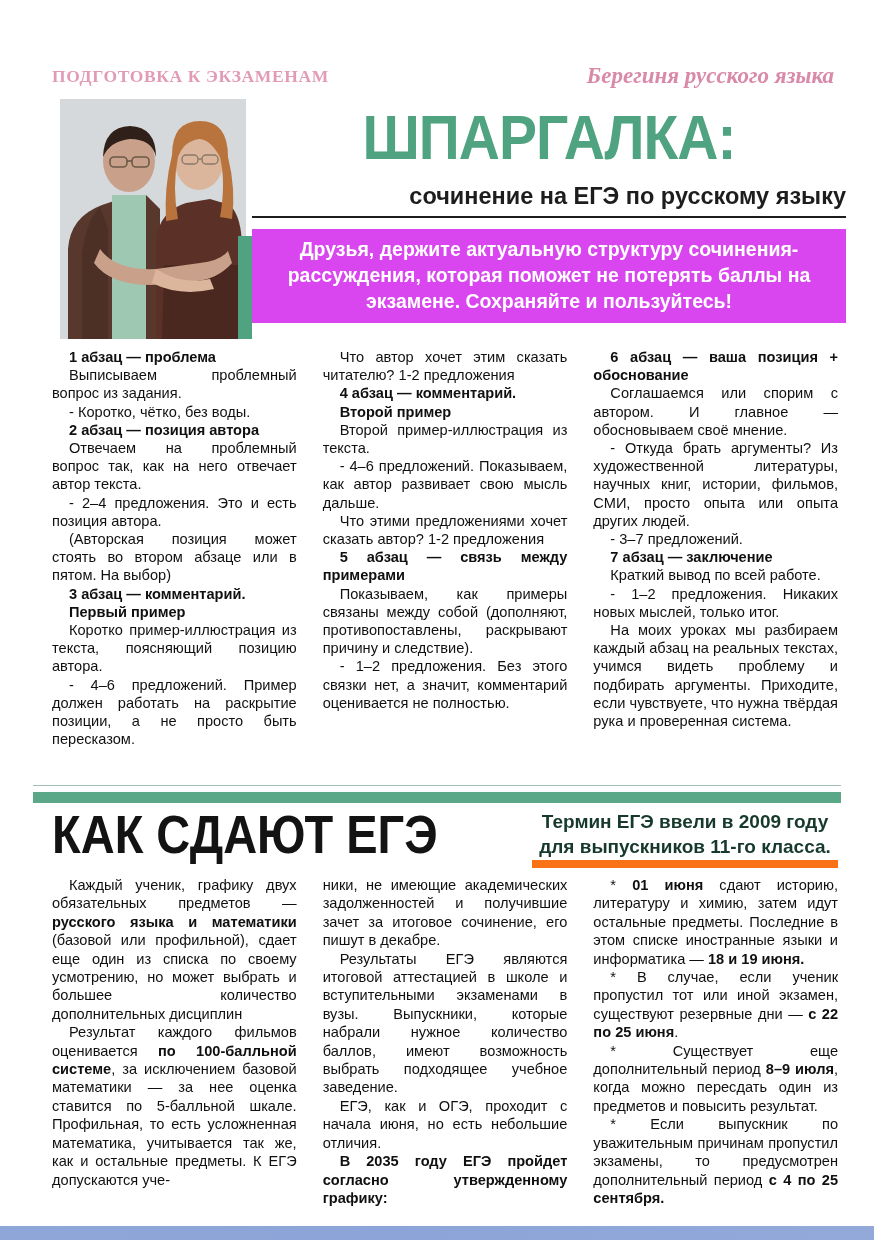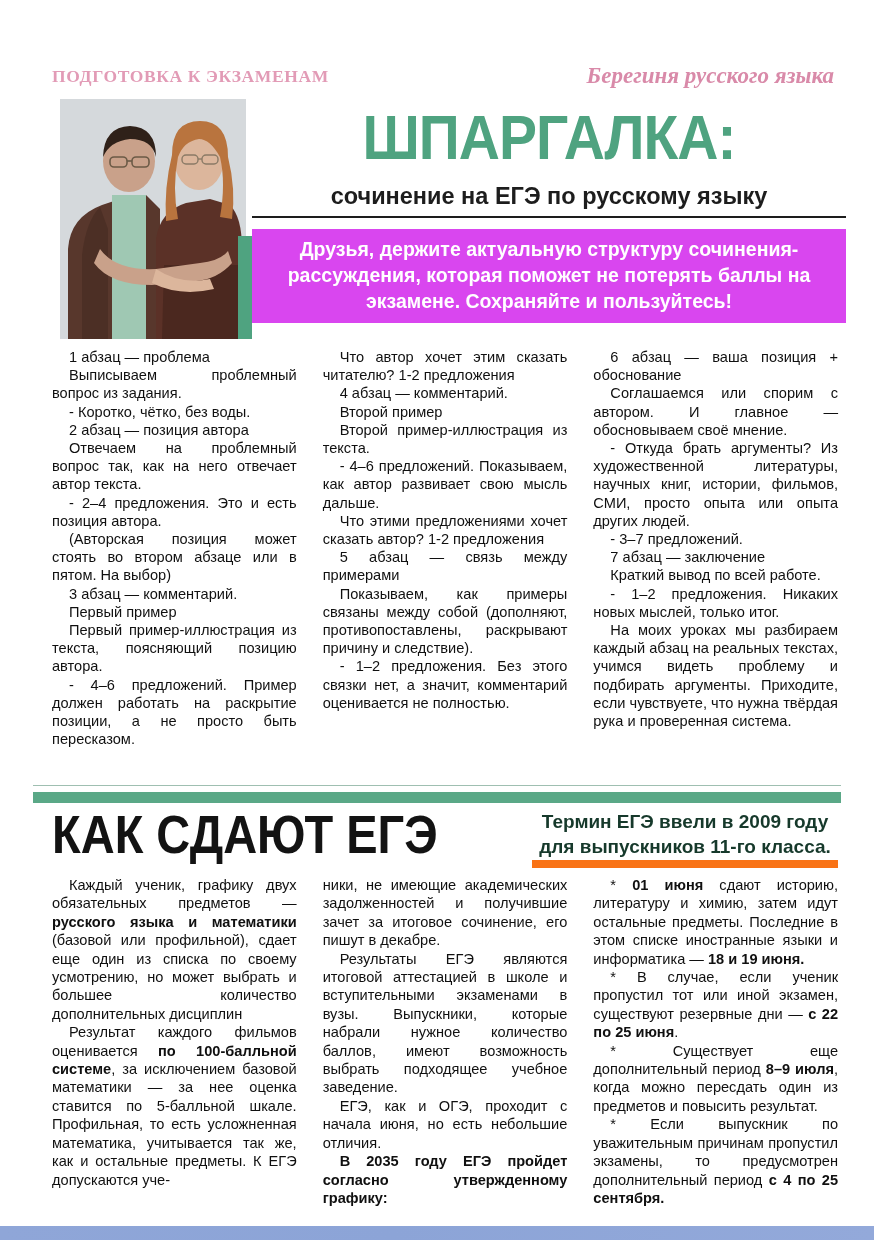--- a/index.html
+++ b/index.html
@@ -76,21 +76,21 @@
     line-height:60px;
     letter-spacing:-1px;
     color:#4fa380;
     margin:0;
     padding-top:4px;
     transform:scaleY(1.12);
     transform-origin:top center;
   }
   .sub-title{
     margin-top:18px;
-    text-align:center;
+    text-align:right;
     font-family:"Liberation Sans", sans-serif;
     font-weight:bold;
     font-size:23.5px;
     line-height:30px;
     color:#1d1d1d;
     border-bottom:2px solid #1d1d1d;
     padding-bottom:5px;
   }
   .green-banner{
     margin-top:11px;
@@ -117,21 +117,21 @@
     box-sizing:border-box;
     font-family:"Liberation Sans", sans-serif;
     font-size:14.6px;
     line-height:18.2px;
     text-align:justify;
     color:#101010;
   }
   .col + .col{ margin-left:26px; }
   .col p{ margin:0; text-indent:17px; }
   .col p.noind{ text-indent:0; }
-  .col p.head{ font-weight:normal; text-indent:17px; }
+  .col p.head{ font-weight:bold; text-indent:17px; }
   .col b{font-weight:bold;}
 
   #article1-cols{ top:304px; }
 
   
   .thin-rule{
     position:absolute;
     left:33px;right:33px;
     height:1px;background:#9fbfb1;
   }
@@ -259,21 +259,21 @@
     <div class="col" id="a1c1">
         <p class="head">1 абзац — проблема</p>
         <p>Выписываем проблемный вопрос из задания.</p>
         <p>- Коротко, чётко, без воды.</p>
         <p class="head">2 абзац — позиция автора</p>
         <p>Отвечаем на проблемный вопрос так, как на него отвечает автор текста.</p>
         <p>- 2–4 предложения. Это и есть позиция автора.</p>
         <p>(Авторская позиция может стоять во втором абзаце или в пятом. На выбор)</p>
         <p class="head">3 абзац — комментарий.</p>
         <p class="head">Первый пример</p>
-        <p>Первый пример-иллюстрация из текста, поясняющий позицию автора.</p>
+        <p>Коротко пример-иллюстрация из текста, поясняющий позицию автора.</p>
         <p>- 4–6 предложений. Пример должен работать на раскрытие позиции, а не просто быть пересказом.</p>
       </div>
     <div class="col" id="a1c2">
         <p>Что автор хочет этим сказать читателю? 1-2 предложения</p>
         <p class="head">4 абзац — комментарий.</p>
         <p class="head">Второй пример</p>
         <p>Второй пример-иллюстрация из текста.</p>
         <p>- 4–6 предложений. Показываем, как автор развивает свою мысль дальше.</p>
         <p>Что этими предложениями хочет сказать автор? 1-2 предложения</p>
         <p class="head">5 абзац — связь между примерами</p>

